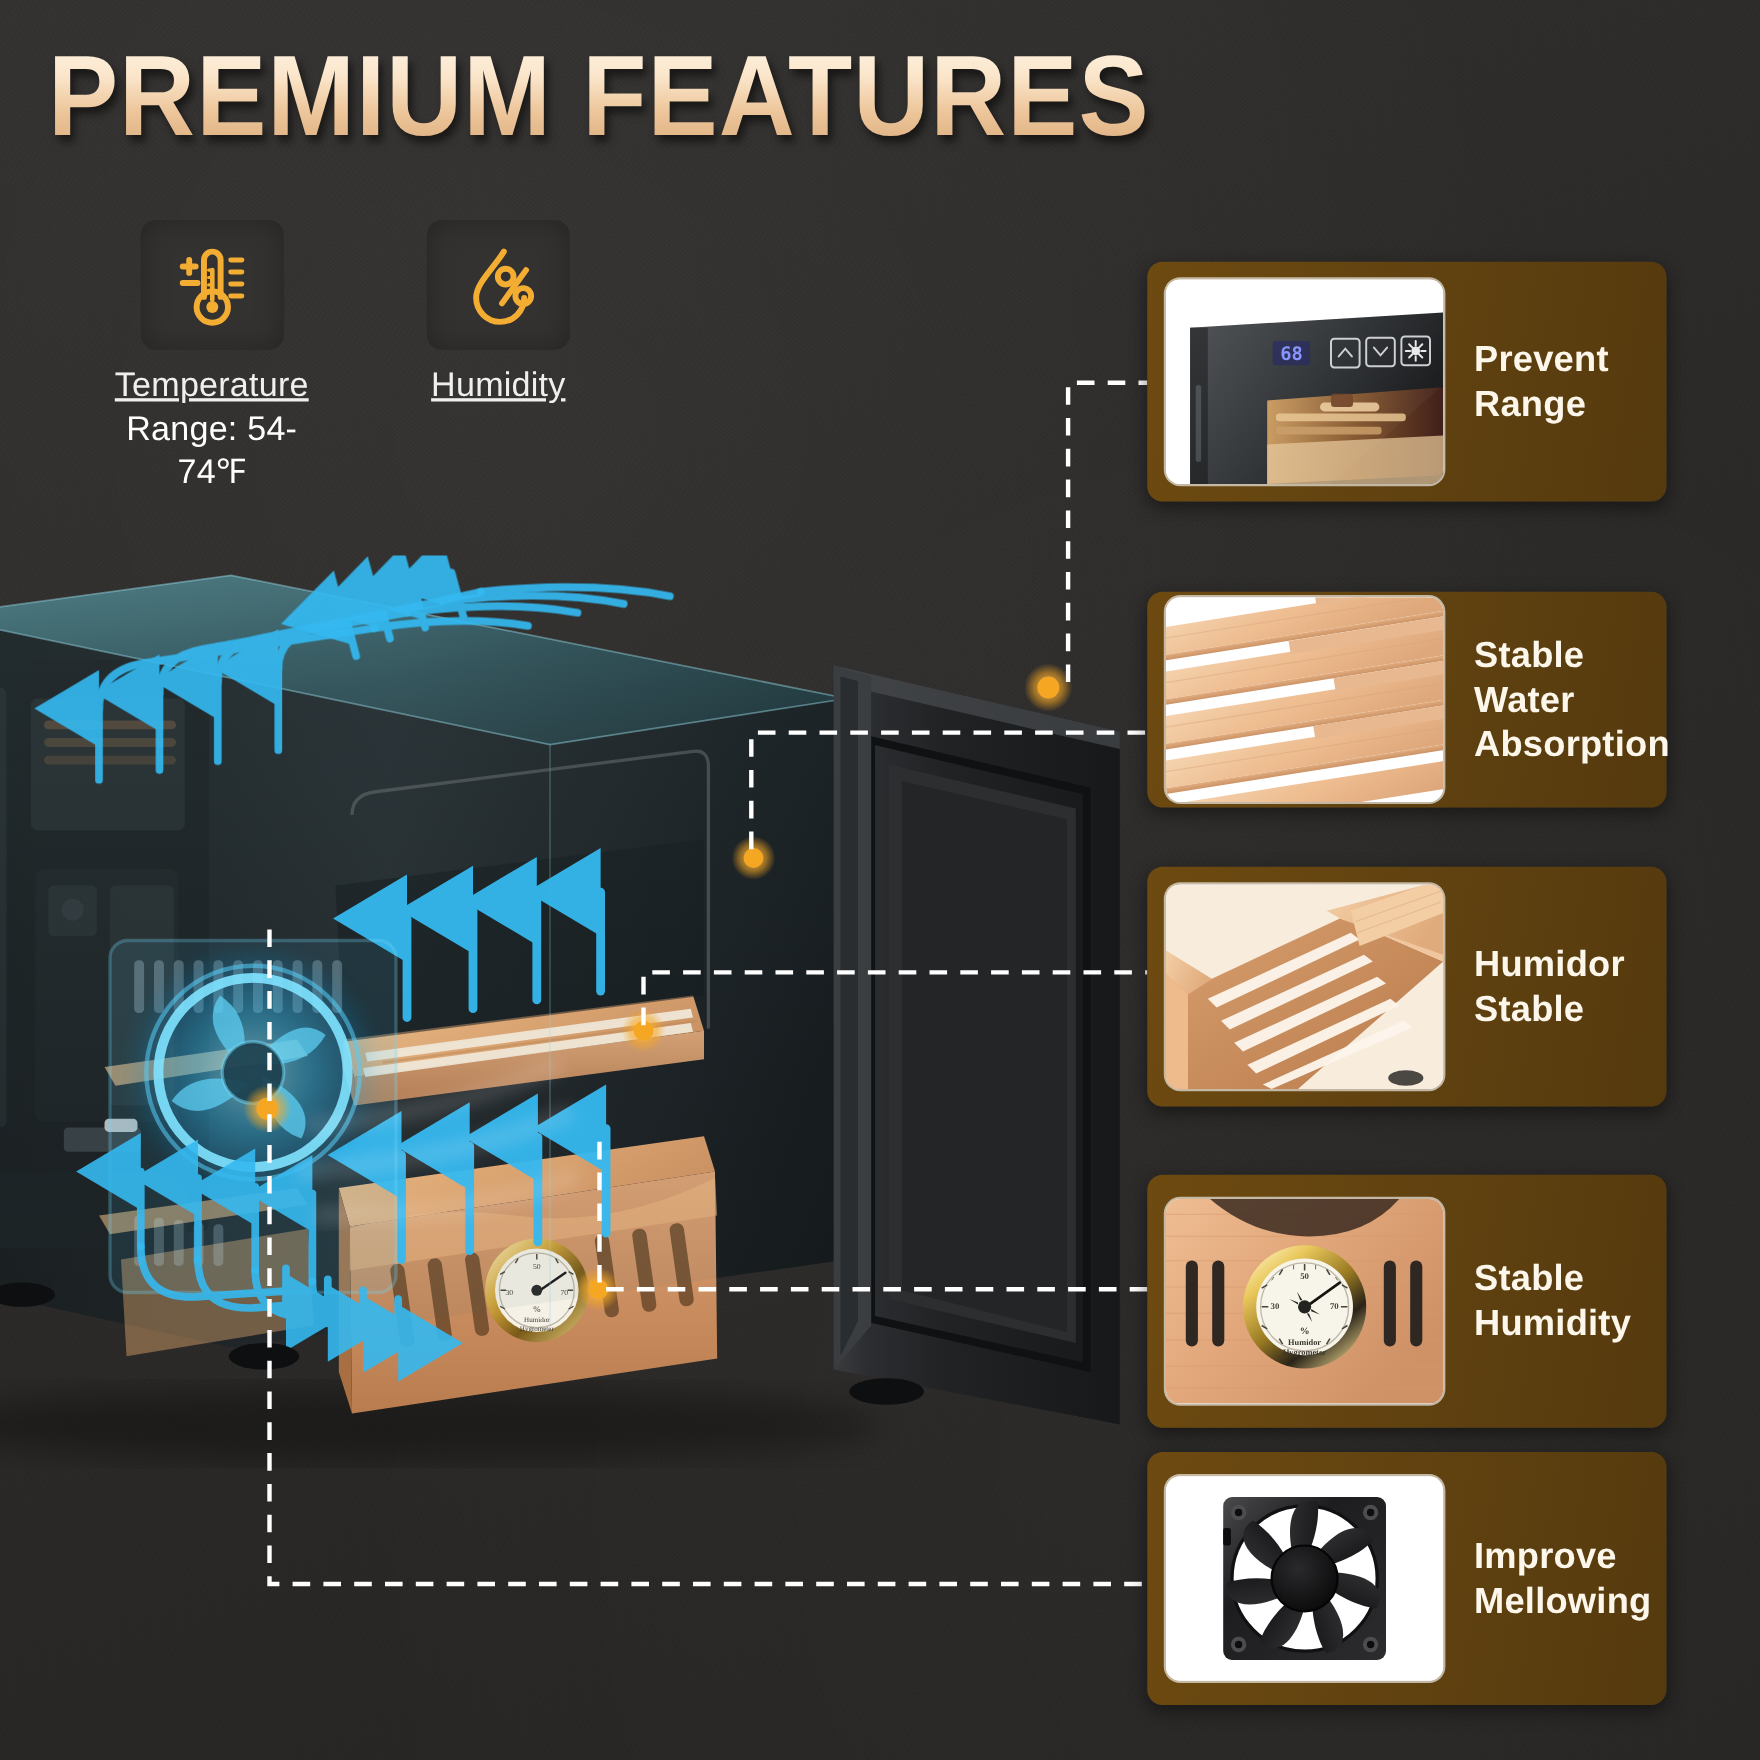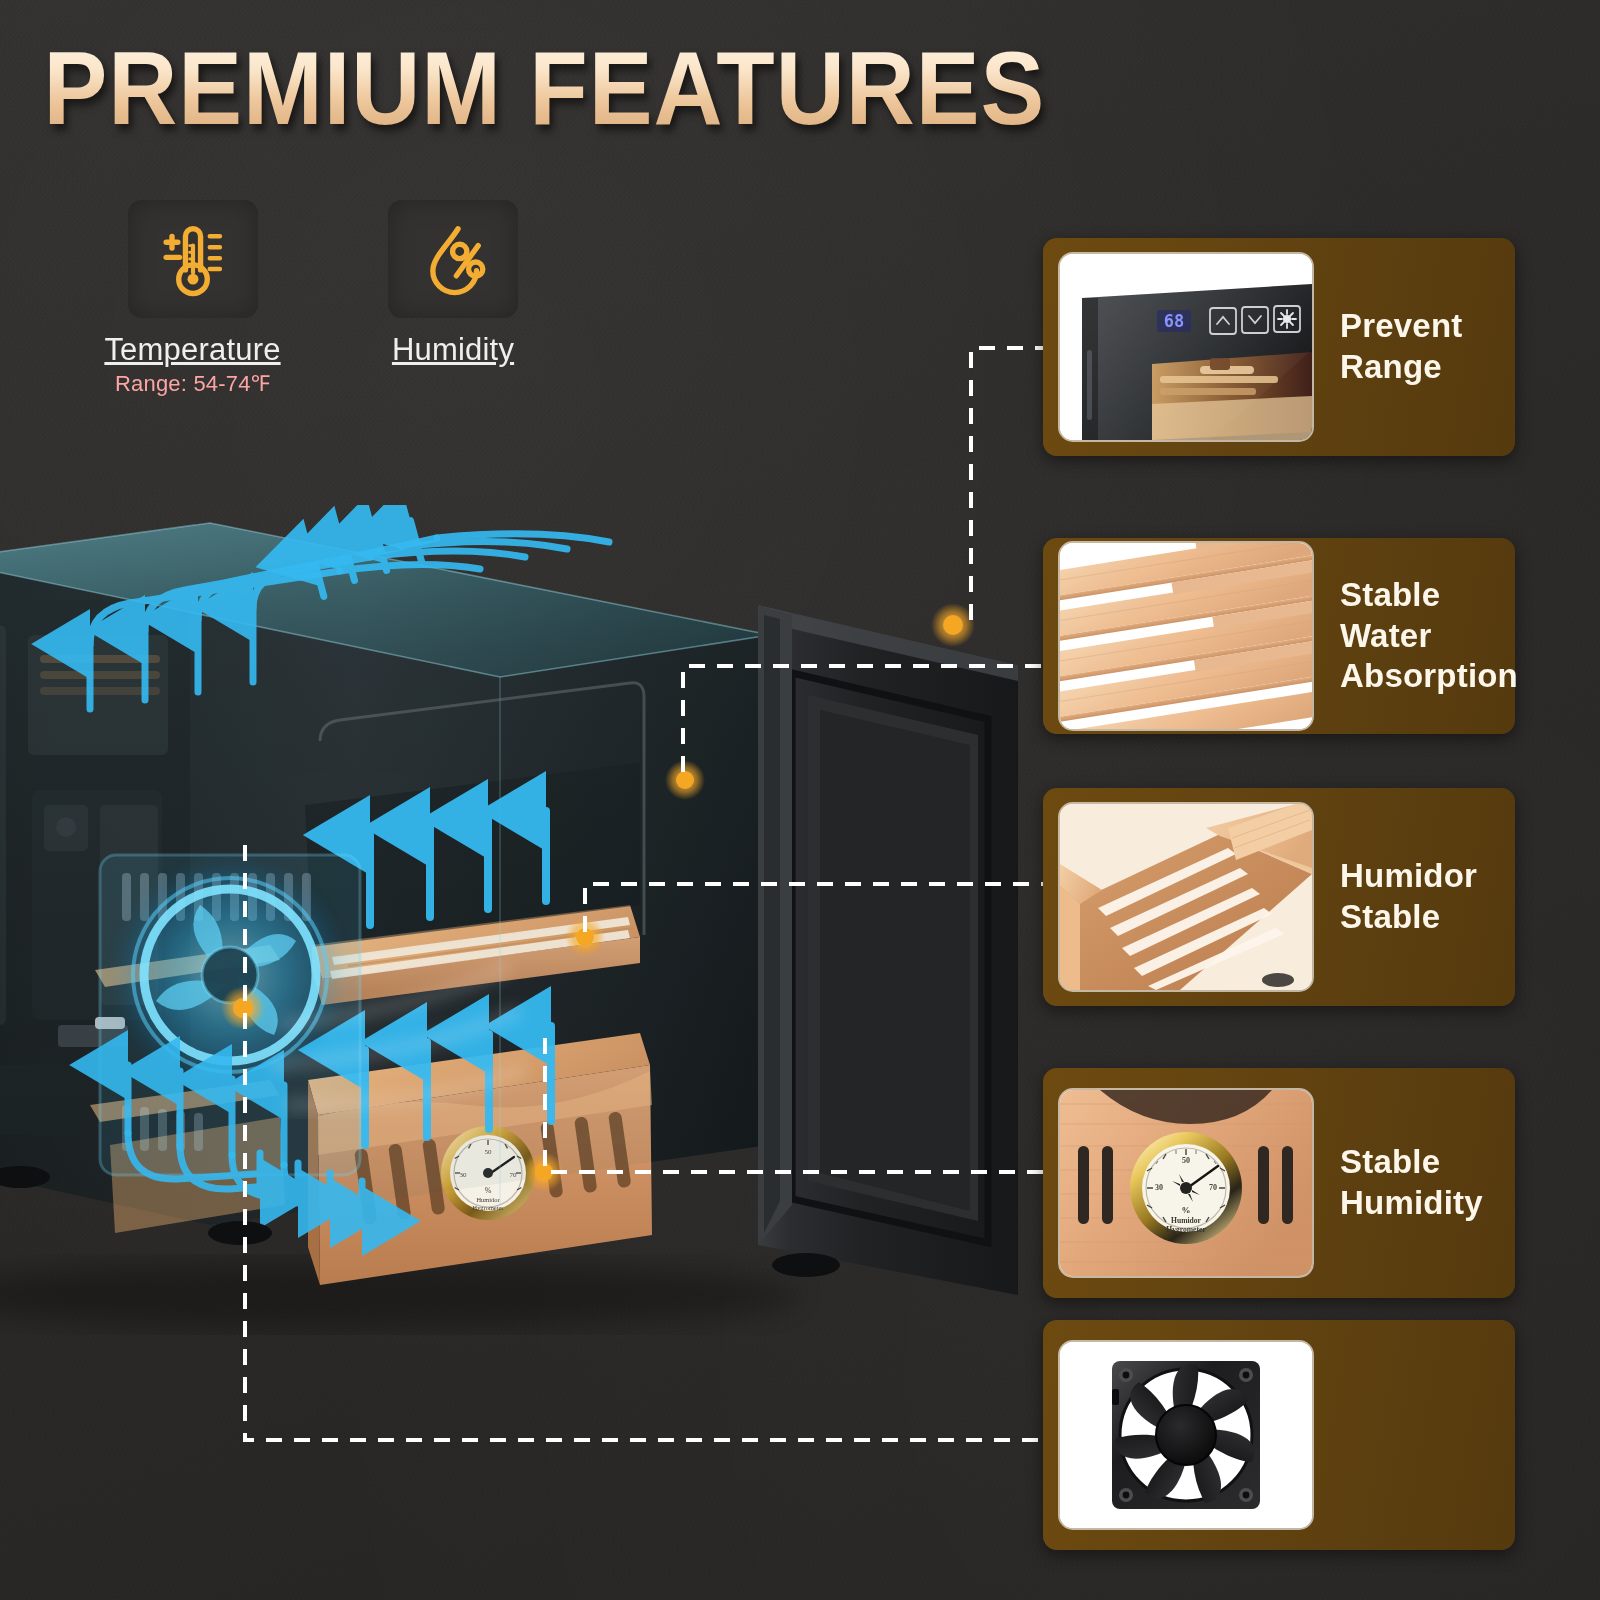--- a/index.html
+++ b/index.html
@@ -44,21 +44,21 @@
   .spec{ position:absolute; z-index:30; text-align:center; }
   #spec-temperature{ left:85px; top:200px; width:215px; }
   #spec-humidity{   left:333px; top:200px; width:240px; }
   .spec-icon-box{
     width:130px; height:118px; border-radius:14px;
     background:#333230; margin:0 auto 12px auto;
     display:flex; align-items:center; justify-content:center;
     box-shadow:inset 0 0 26px rgba(0,0,0,.28);
   }
   .spec-label{ color:#efefef; font-size:31px; line-height:1.28; letter-spacing:.2px;text-decoration:underline;}
-  .spec-range{ color:#fca5a5; font-size:22px; line-height:1.28; letter-spacing:.2px;}
+  .spec-range{ color:#ffffff; font-size:31px; line-height:1.28; letter-spacing:.2px;}
 
   
   #product-illustration{
     position:absolute; left:-60px; top:505px;
     width:1080px; height:830px; z-index:10;
   }
 
   
   #leader-lines{ position:absolute; inset:0; z-index:22; pointer-events:none; }
 
@@ -777,15 +777,19 @@
               </g>
           </g>
 
           <circle r="30" fill="url(#hubG)"></circle>
           <circle r="30" fill="none" stroke="#050506" stroke-width="2"></circle>
 
           <rect x="-74" y="-46" width="7" height="16" rx="2" fill="#0c0c0e"></rect>
         </g>
       </svg>
     </div>
+    <div class="card-text">
+      <div>Improve</div>
+      <div>Mellowing</div>
+    </div>
   </div>
 
 </div>
 
 </body></html>

